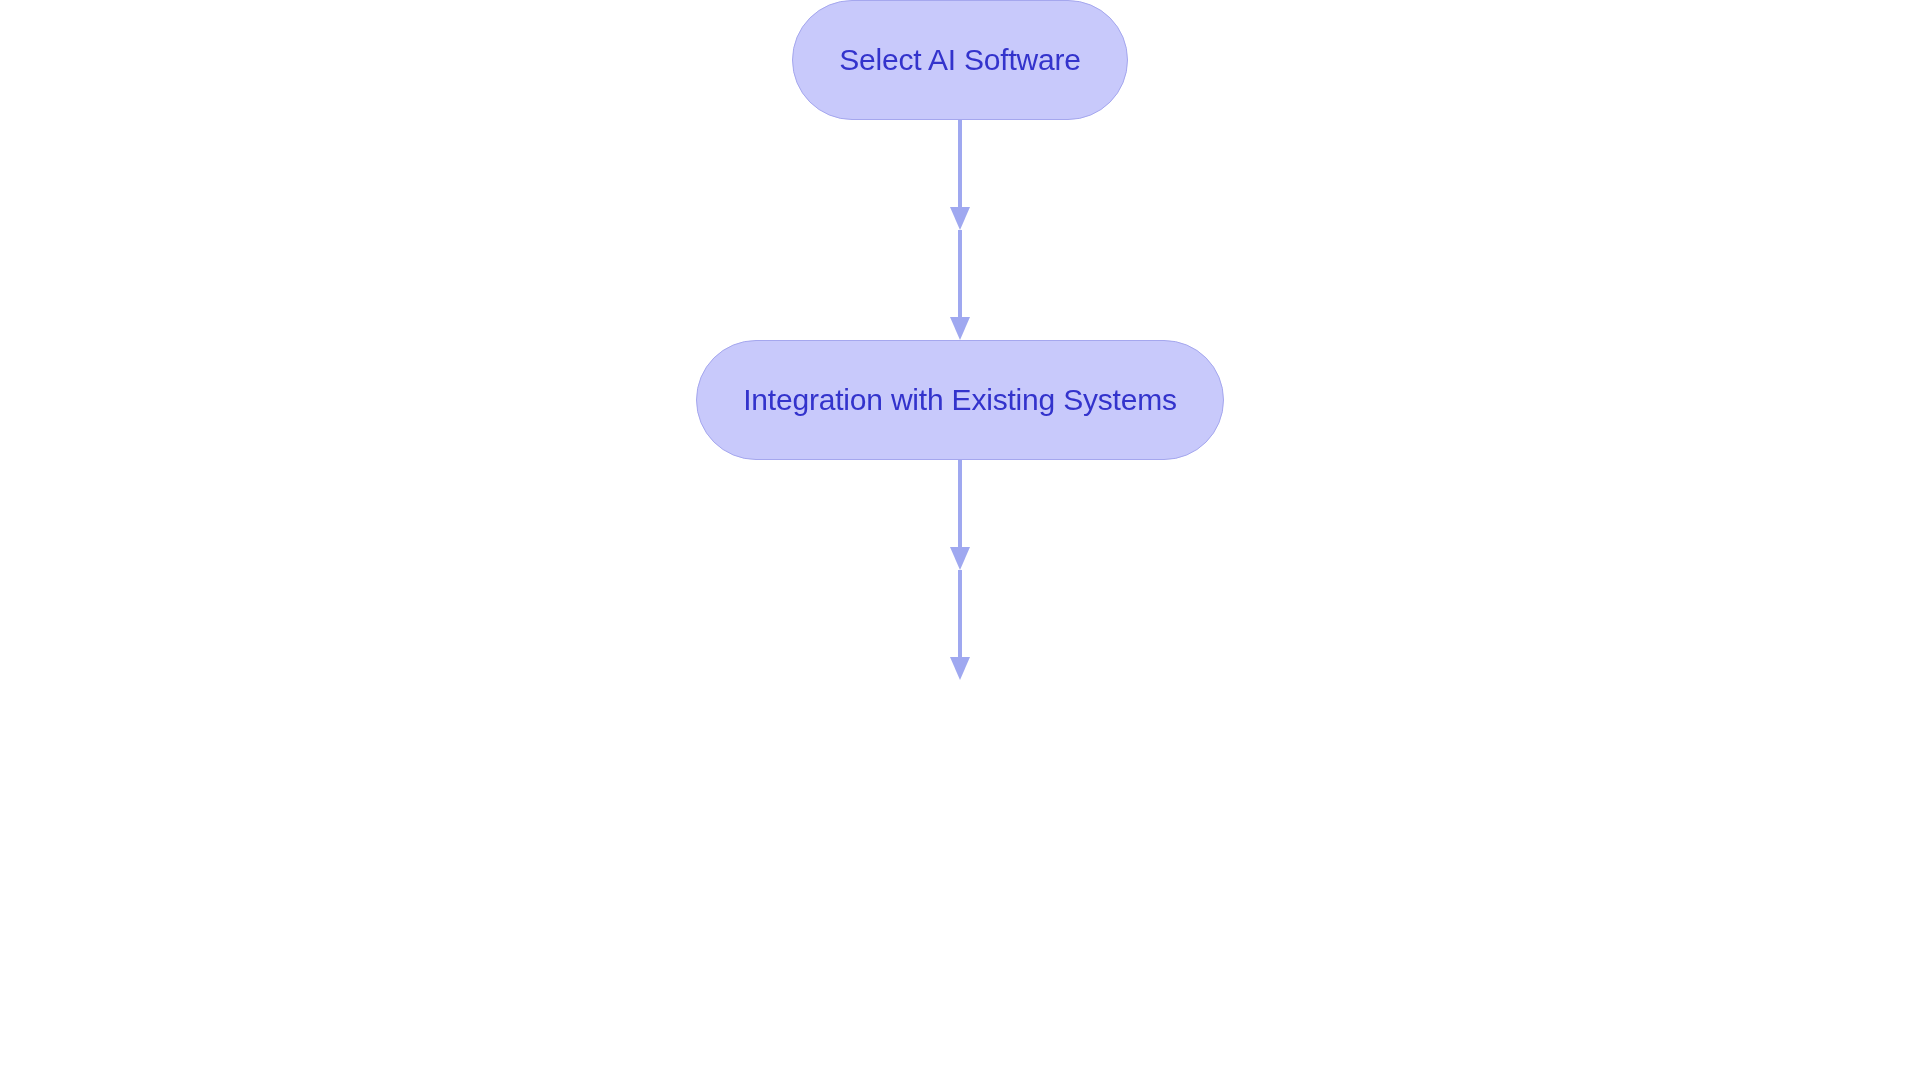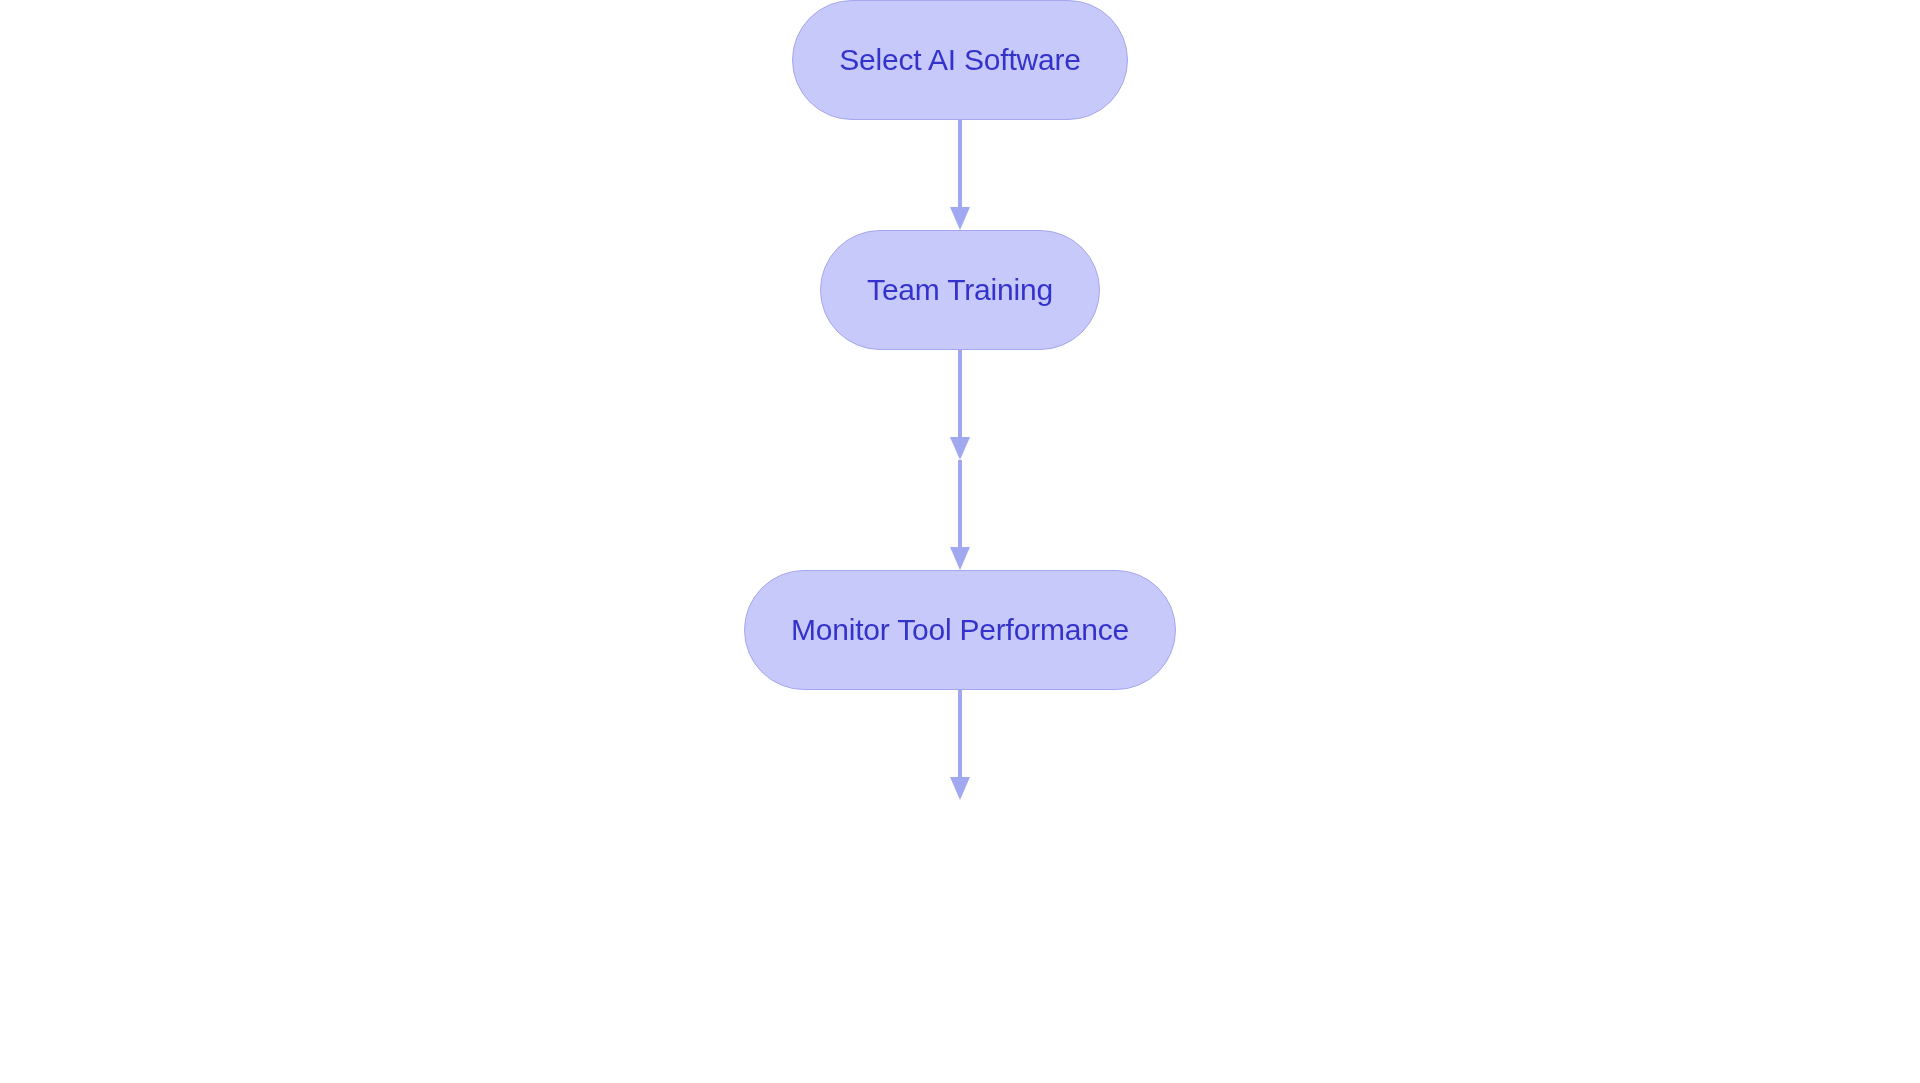--- a/index.html
+++ b/index.html
@@ -78,45 +78,42 @@
       <span class="node-label">Select AI Software</span>
     </div>
 
     <div class="connector">
       <svg viewBox="0 0 26 110" xmlns="http://www.w3.org/2000/svg" aria-hidden="true">
         <line x1="13" y1="0" x2="13" y2="88" stroke="#9fa8f0" stroke-width="4"></line>
         <polygon points="3,87 23,87 13,110" fill="#9fa8f0"></polygon>
       </svg>
     </div>
 
+
+    <div class="connector">
+      <svg viewBox="0 0 26 110" xmlns="http://www.w3.org/2000/svg" aria-hidden="true">
+        <line x1="13" y1="0" x2="13" y2="88" stroke="#9fa8f0" stroke-width="4"></line>
+        <polygon points="3,87 23,87 13,110" fill="#9fa8f0"></polygon>
+      </svg>
+    </div>
+
     <div class="node">
-      <span class="node-label">Team Training</span>
+      <span class="node-label">Integration with Existing Systems</span>
     </div>
 
     <div class="connector">
       <svg viewBox="0 0 26 110" xmlns="http://www.w3.org/2000/svg" aria-hidden="true">
         <line x1="13" y1="0" x2="13" y2="88" stroke="#9fa8f0" stroke-width="4"></line>
         <polygon points="3,87 23,87 13,110" fill="#9fa8f0"></polygon>
       </svg>
     </div>
 
 
     <div class="connector">
       <svg viewBox="0 0 26 110" xmlns="http://www.w3.org/2000/svg" aria-hidden="true">
         <line x1="13" y1="0" x2="13" y2="88" stroke="#9fa8f0" stroke-width="4"></line>
         <polygon points="3,87 23,87 13,110" fill="#9fa8f0"></polygon>
       </svg>
     </div>
 
-    <div class="node">
-      <span class="node-label">Monitor Tool Performance</span>
-    </div>
-
-    <div class="connector">
-      <svg viewBox="0 0 26 110" xmlns="http://www.w3.org/2000/svg" aria-hidden="true">
-        <line x1="13" y1="0" x2="13" y2="88" stroke="#9fa8f0" stroke-width="4"></line>
-        <polygon points="3,87 23,87 13,110" fill="#9fa8f0"></polygon>
-      </svg>
-    </div>
-
 
   </div>
 </div>
 
 </body></html>

